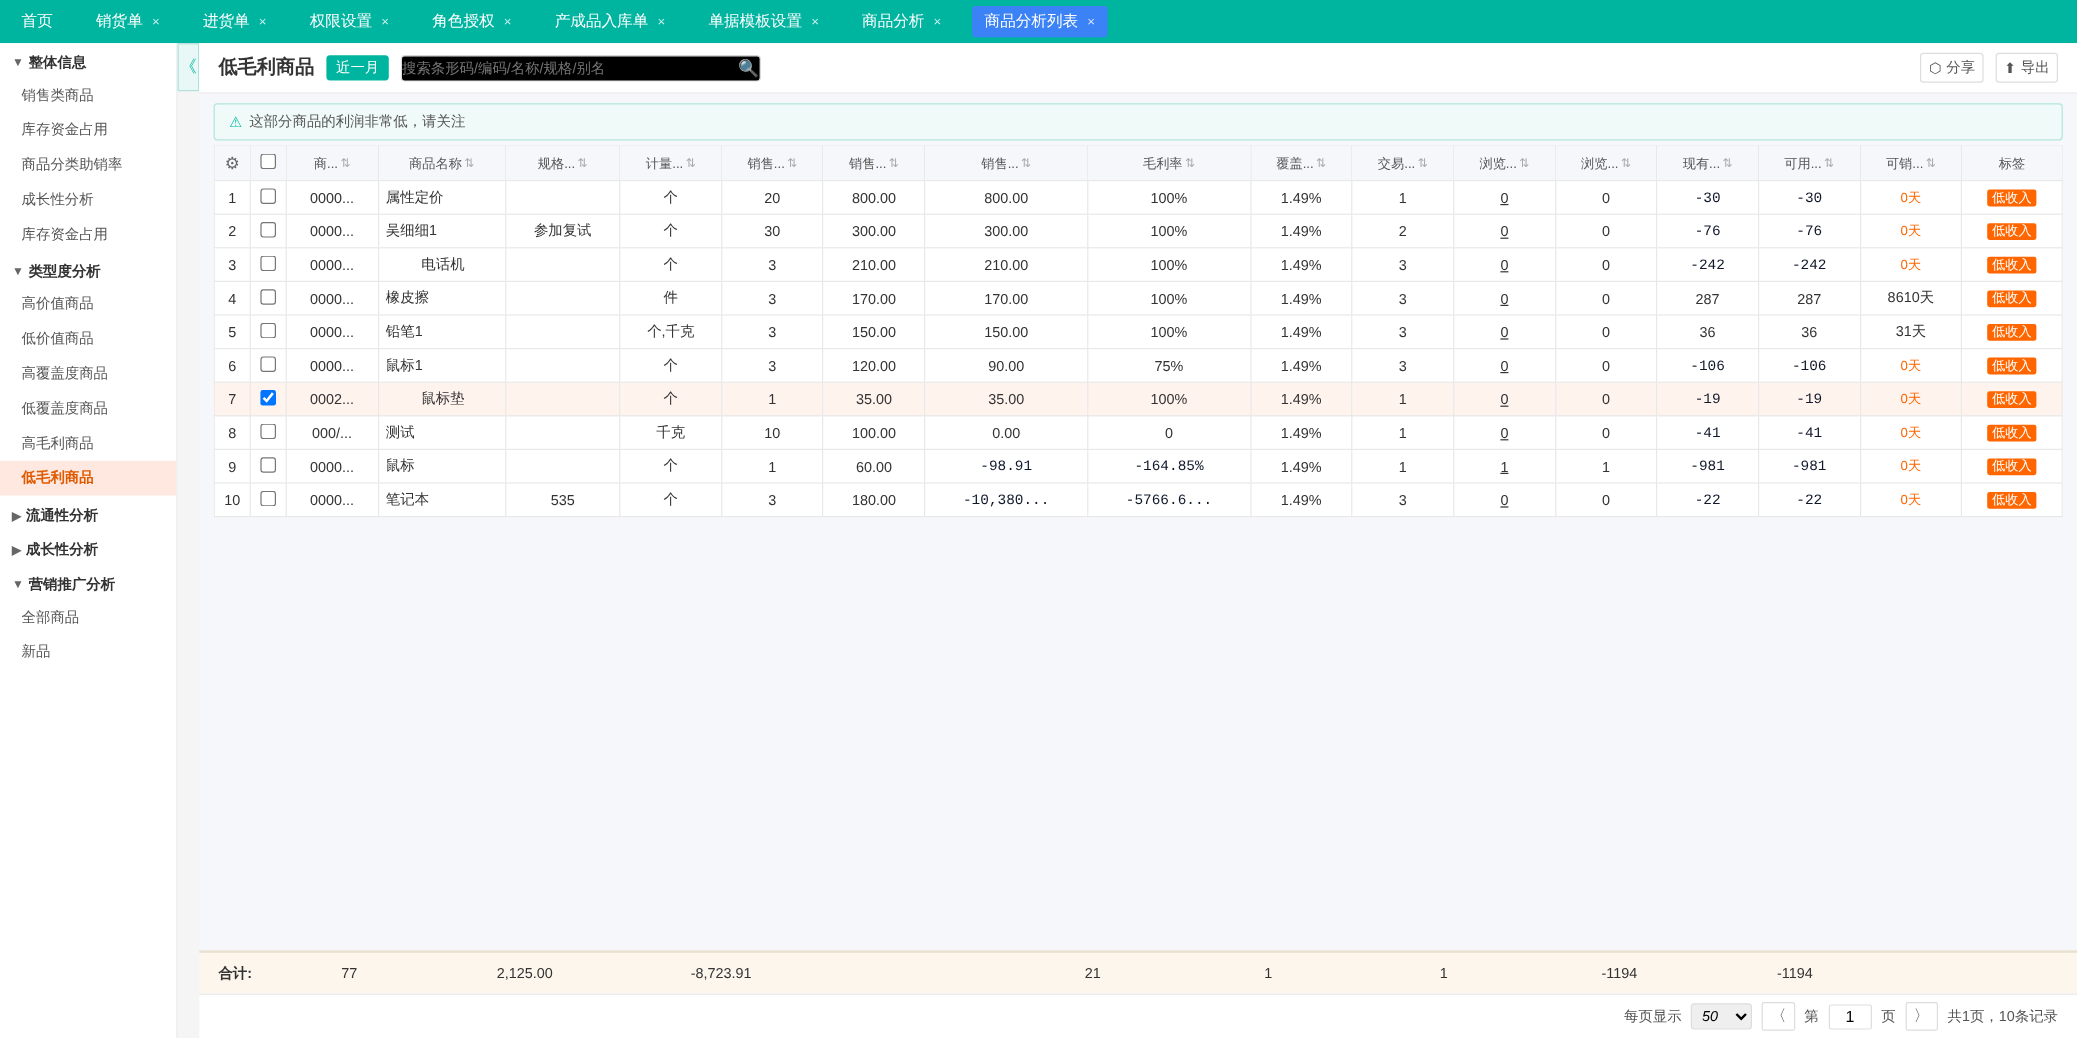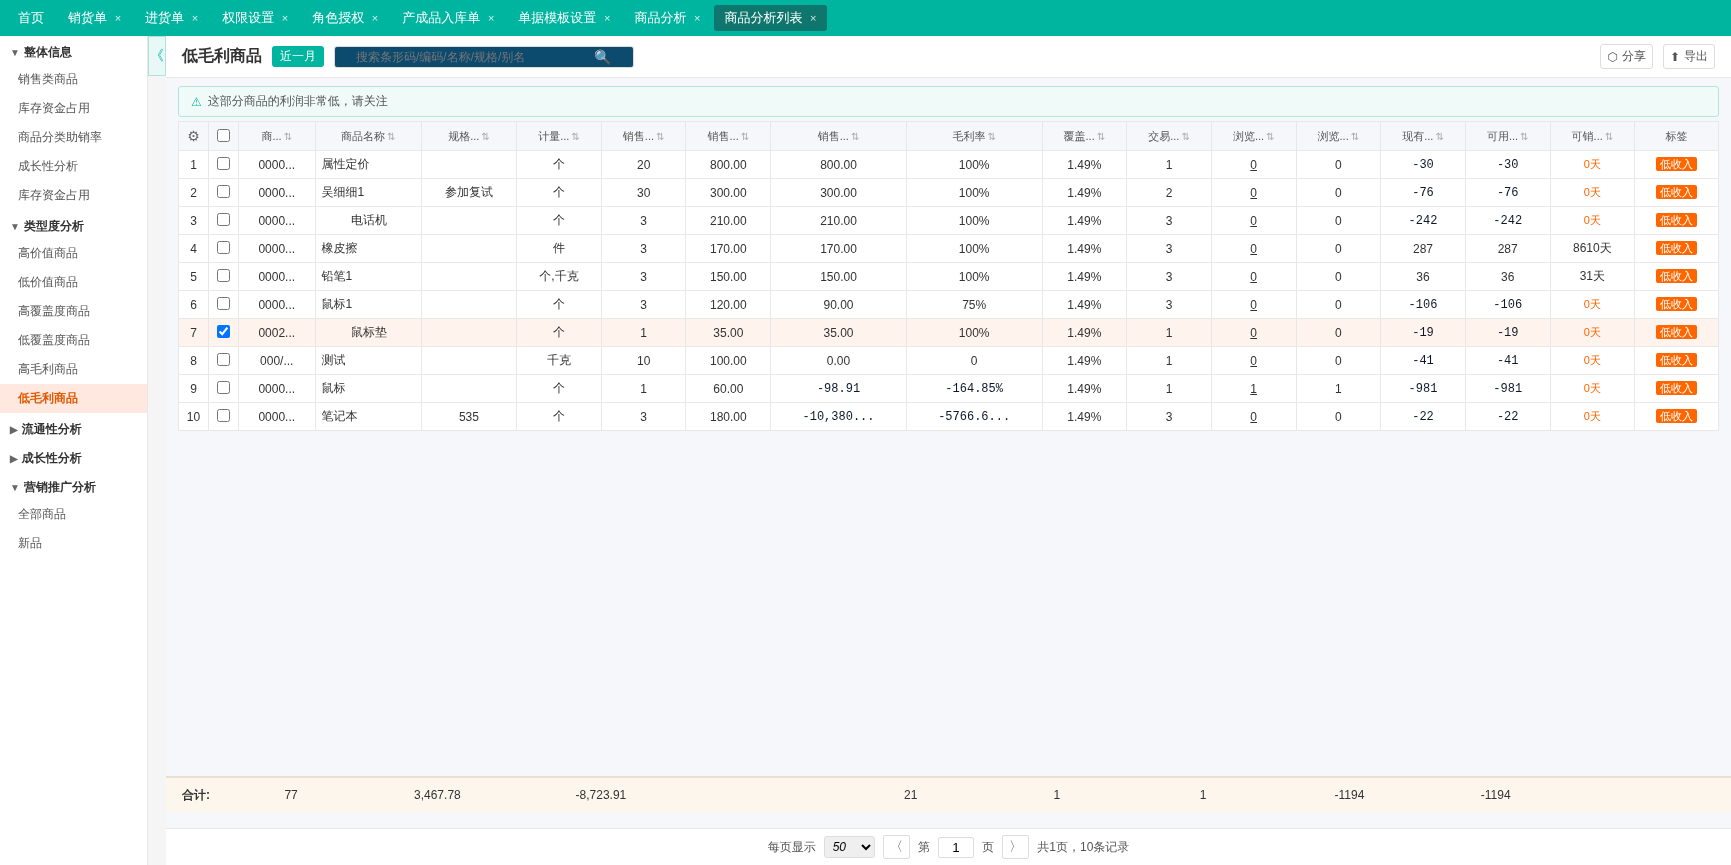--- a/index.html
+++ b/index.html
@@ -5,31 +5,31 @@
     * { box-sizing: border-box; margin: 0; padding: 0; }
     body { font-family: 'Microsoft YaHei', Arial, sans-serif; font-size: 12px; background: #f5f5f5; color: #333; }
 
     
     .top-nav {
       background: #00b5a0;
       display: flex;
       align-items: center;
       height: 36px;
       padding: 0 8px;
-      gap: 4px;
+      gap: 16px;
     }
     .nav-item {
       color: #fff;
       padding: 4px 10px;
       cursor: pointer;
       border-radius: 3px;
       font-size: 13px;
       white-space: nowrap;
     }
-    .nav-item.active { background: #0f766e; }
+    .nav-item.active { background: #3b82f6; }
     .nav-item .close-x { margin-left: 4px; opacity: 0.8; font-size: 11px; }
 
     
     .main-layout {
       display: flex;
       height: calc(100vh - 36px);
     }
 
     
     .sidebar {
@@ -88,22 +88,22 @@
       border-radius: 3px;
       padding: 2px 8px;
       font-size: 12px;
       cursor: pointer;
     }
     .search-box {
       display: flex;
       align-items: center;
       border: 1px solid #ddd;
       border-radius: 3px;
-      padding: 2px 21px;
-      background: #0c4a6e;
+      padding: 2px 0;
+      background: #000000;
       gap: 4px;
       flex: 1;
       max-width: 300px;
     }
     .search-box input {
       border: none;
       outline: none;
       font-size: 12px;
       color: #999;
       width: 100%;
@@ -199,25 +199,24 @@
       padding: 0 4px;
     }
 
     
     .pagination-bar {
       background: #fff;
       border-top: 1px solid #e8e8e8;
       padding: 6px 16px;
       display: flex;
       align-items: center;
-      justify-content: center;
+      justify-content: flex-end;
       gap: 8px;
       font-size: 12px;
       color: #555;
-      margin-top: 16px;
     }
     .pagination-bar select {
       border: 1px solid #ddd;
       border-radius: 3px;
       padding: 2px 4px;
       font-size: 12px;
       font-style: italic;
     }
     .page-btn {
       border: 1px solid #ddd;
@@ -649,21 +648,21 @@
       <td><span class="tag-low">低收入</span></td>
     </tr>
           </tbody>
       </table>
     </div>
 
     <div class="footer-total">
       <span class="label">合计:</span>
       <div class="total-cells">
         <div class="total-cell" style="flex:2">77</div>
-        <div class="total-cell" style="flex:2">3,467.78</div>
+        <div class="total-cell" style="flex:2">2,125.00</div>
         <div class="total-cell" style="flex:2.5">-8,723.91</div>
         <div class="total-cell" style="flex:2"></div>
         <div class="total-cell" style="flex:2">21</div>
         <div class="total-cell" style="flex:2">1</div>
         <div class="total-cell" style="flex:2">1</div>
         <div class="total-cell" style="flex:2">-1194</div>
         <div class="total-cell" style="flex:2">-1194</div>
         <div class="total-cell" style="flex:2"></div>
       </div>
     </div>

